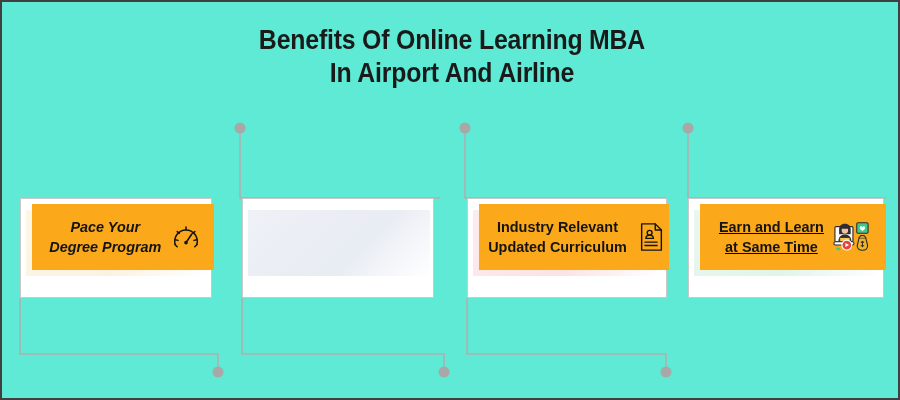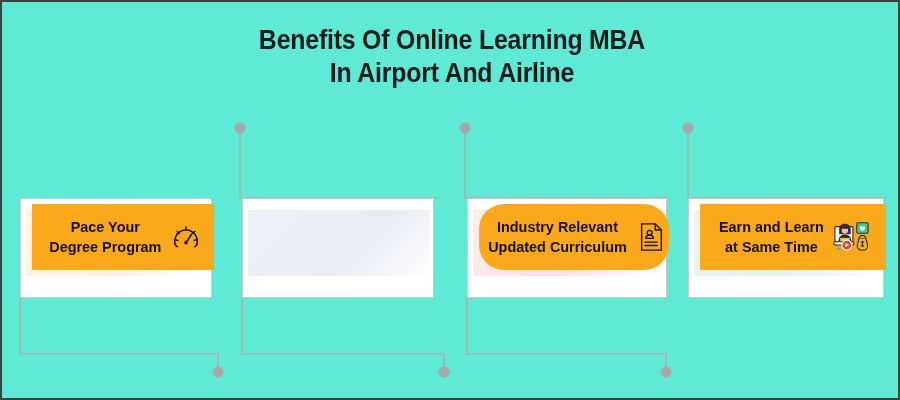--- a/index.html
+++ b/index.html
@@ -141,21 +141,21 @@
     <g fill="#a8a8a8">
       <circle cx="238" cy="126" r="5.5"></circle>
       <circle cx="463" cy="126" r="5.5"></circle>
       <circle cx="686" cy="126" r="5.5"></circle>
       <circle cx="216" cy="370" r="5.5"></circle>
       <circle cx="442" cy="370" r="5.5"></circle>
       <circle cx="664" cy="370" r="5.5"></circle>
     </g>
   </svg>
 
-  <div class="card" style="left:18px; top:196px; width:192px; height:100px;">
+  <div class="card" style="left:18px; top:196px; width:192px; height:100px;font-style:italic;">
     <div class="card-frame"></div>
     <div class="card-shadow shadow-cream"></div>
     <div class="card-box">
       <div>
         <div class="card-text">Pace Your</div>
         <div class="card-text">Degree Program</div>
       </div>
       <svg class="card-icon" width="30" height="30" viewBox="0 0 32 32" fill="none" stroke="#141414" stroke-width="1.6" stroke-linecap="round">
         <path d="M 4.5 24 A 12 12 0 1 1 27.5 24"></path>
         <path d="M 4.2 24 L 6.6 26.4"></path>
@@ -172,40 +172,40 @@
   </div>
 
   <div class="card" style="left:240px; top:196px; width:192px; height:100px;">
     <div class="card-frame"></div>
     <div class="card-shadow shadow-blue"></div>
   </div>
 
   <div class="card" style="left:465px; top:196px; width:200px; height:100px;">
     <div class="card-frame"></div>
     <div class="card-shadow shadow-pink" style="width:190px;"></div>
-    <div class="card-box" style="width:190px;border-radius:25px;">
+    <div class="card-box" style="width:190px;">
       <div>
         <div class="card-text">Industry Relevant</div>
         <div class="card-text">Updated Curriculum</div>
       </div>
       <svg class="card-icon" width="27" height="30" viewBox="0 0 28 32" fill="none" stroke="#141414" stroke-width="1.5" stroke-linejoin="round" stroke-linecap="round">
         <path d="M 3.5 2 L 18 2 L 24.5 8.5 L 24.5 30 L 3.5 30 Z"></path>
         <path d="M 18 2 L 18 8.5 L 24.5 8.5"></path>
         <circle cx="12" cy="11.5" r="2.6"></circle>
         <path d="M 8 17.5 C 8 15.2 9.9 14 12 14 C 14.1 14 16 15.2 16 17.5 Z"></path>
         <line x1="7" y1="21.5" x2="20" y2="21.5"></line>
         <line x1="7" y1="25" x2="20" y2="25"></line>
       </svg>
     </div>
   </div>
 
   <div class="card" style="left:686px; top:196px; width:196px; height:100px;">
     <div class="card-frame"></div>
     <div class="card-shadow shadow-mint" style="width:186px;"></div>
-    <div class="card-box" style="width:186px;">
+    <div class="card-box" style="width:186px;text-decoration:underline;">
       <div>
         <div class="card-text">Earn and Learn</div>
         <div class="card-text">at Same Time</div>
       </div>
       <svg class="card-icon" width="38" height="36" viewBox="0 0 40 38" xmlns="http://www.w3.org/2000/svg">
 
         <rect x="2" y="8" width="19" height="16" rx="1" fill="#ffffff" stroke="#2b2b2b" stroke-width="1.2"></rect>
 
         <rect x="25" y="4" width="12" height="11" rx="1.2" fill="#3ec98a" stroke="#2b2b2b" stroke-width="1.1"></rect>
         <path d="M 31 12.6 C 28 10.6 27.6 9 28.6 8.1 C 29.5 7.3 30.6 7.8 31 8.6 C 31.4 7.8 32.5 7.3 33.4 8.1 C 34.4 9 34 10.6 31 12.6 Z" fill="#ffffff"></path>

